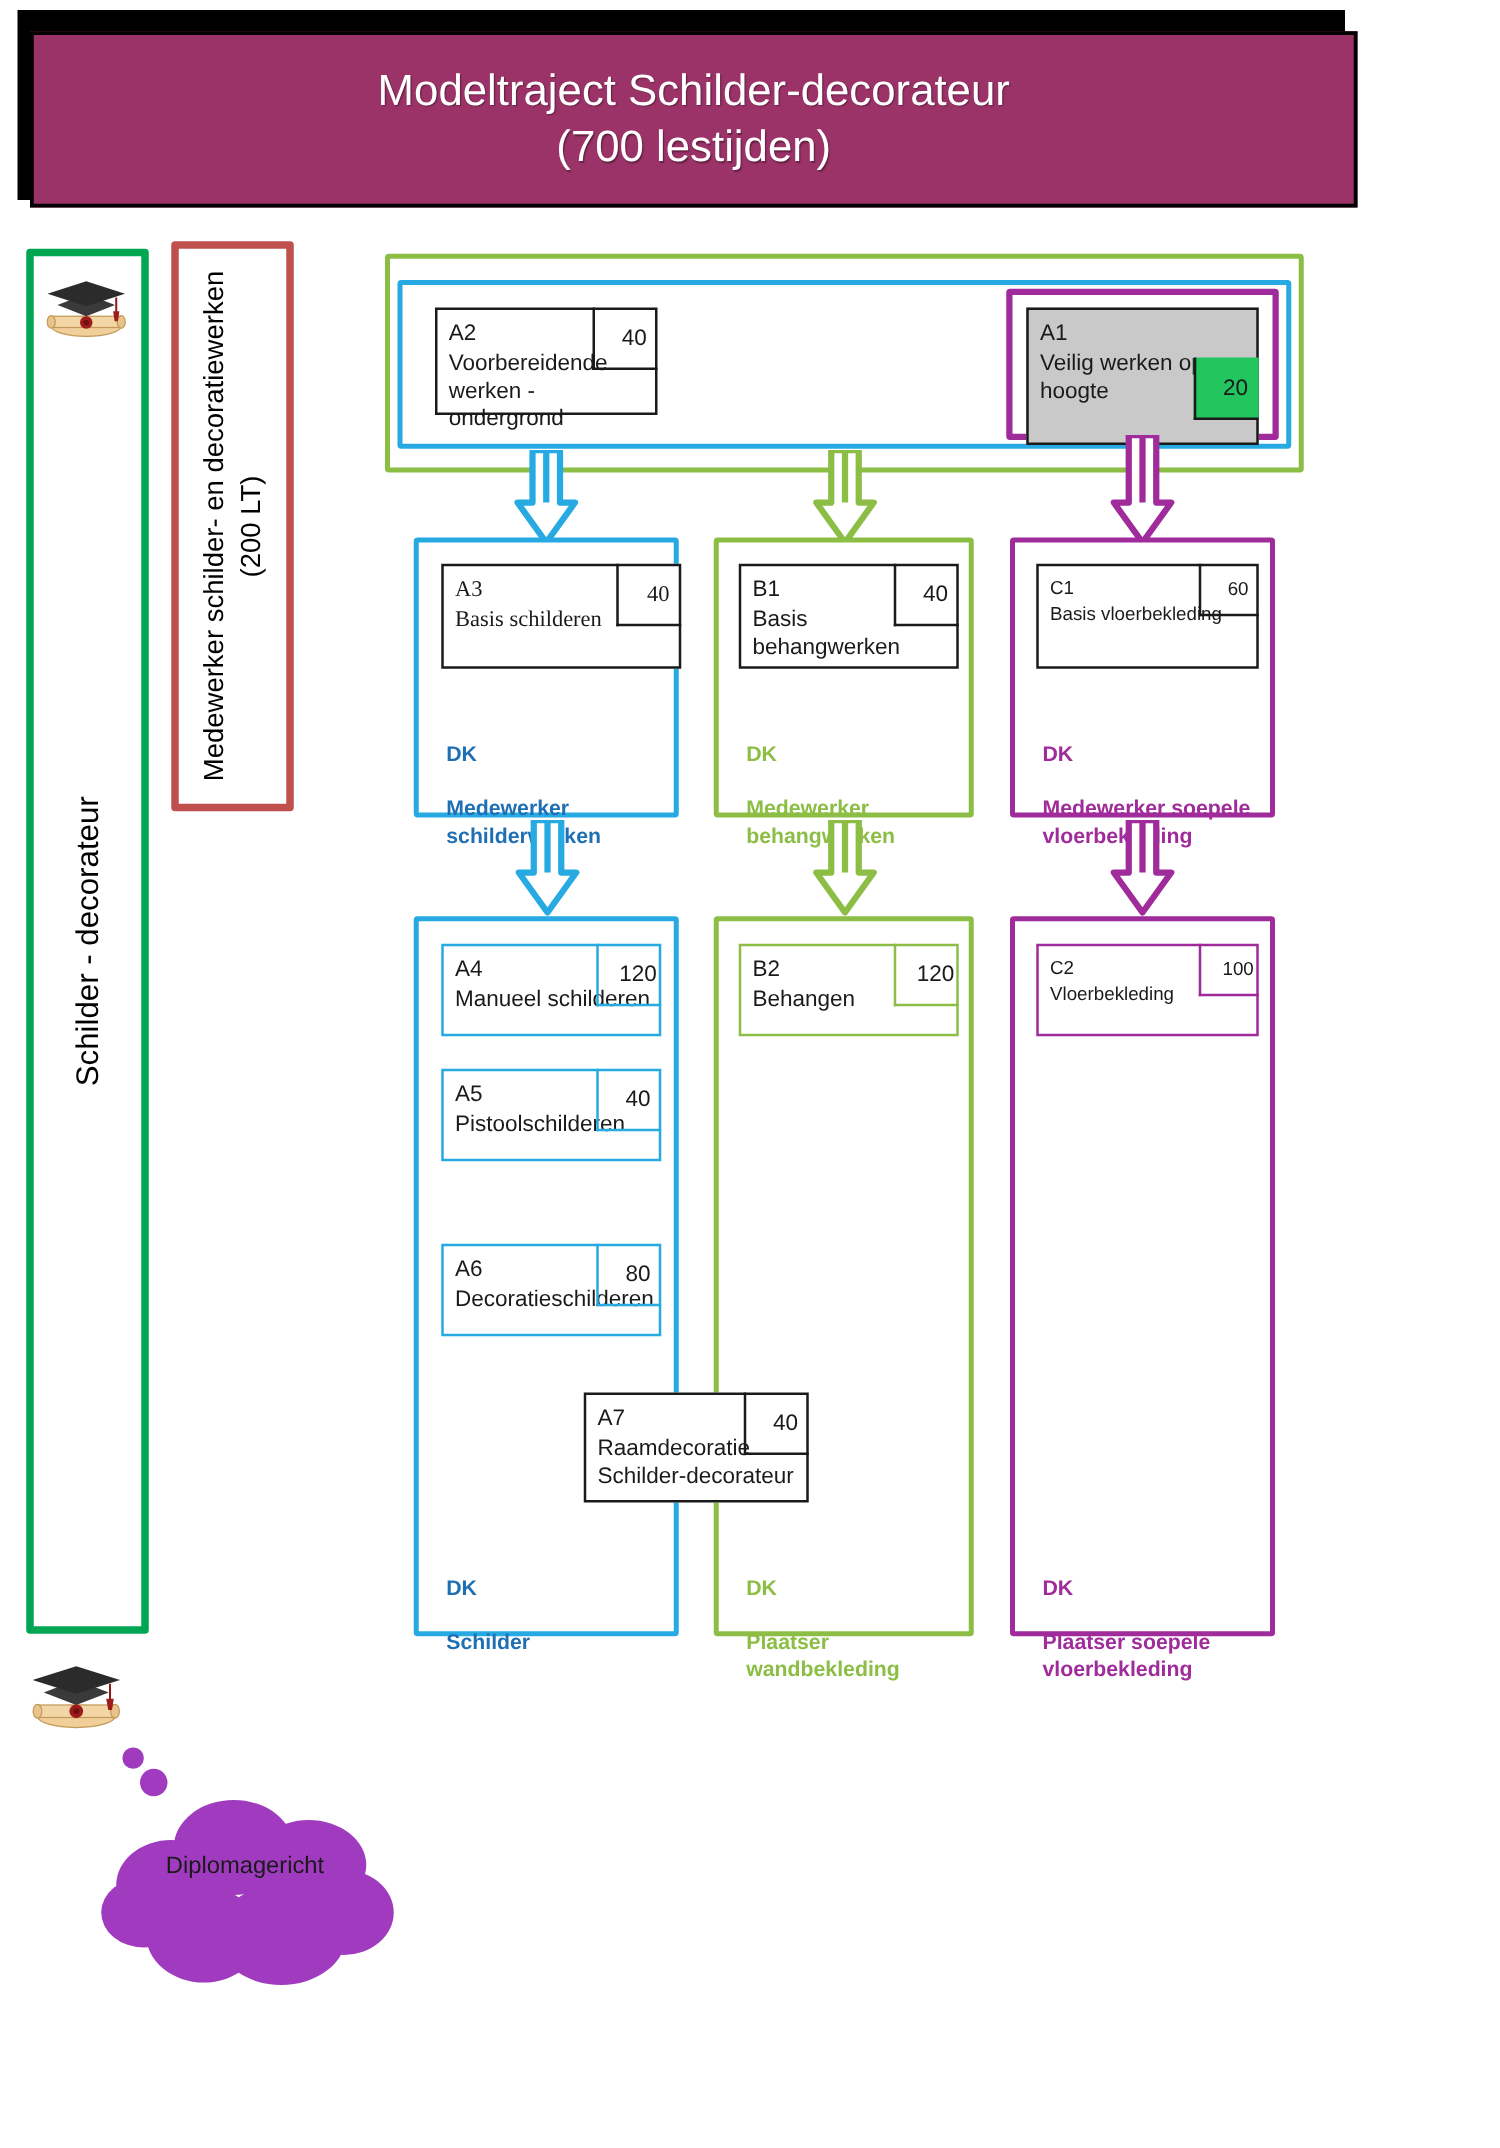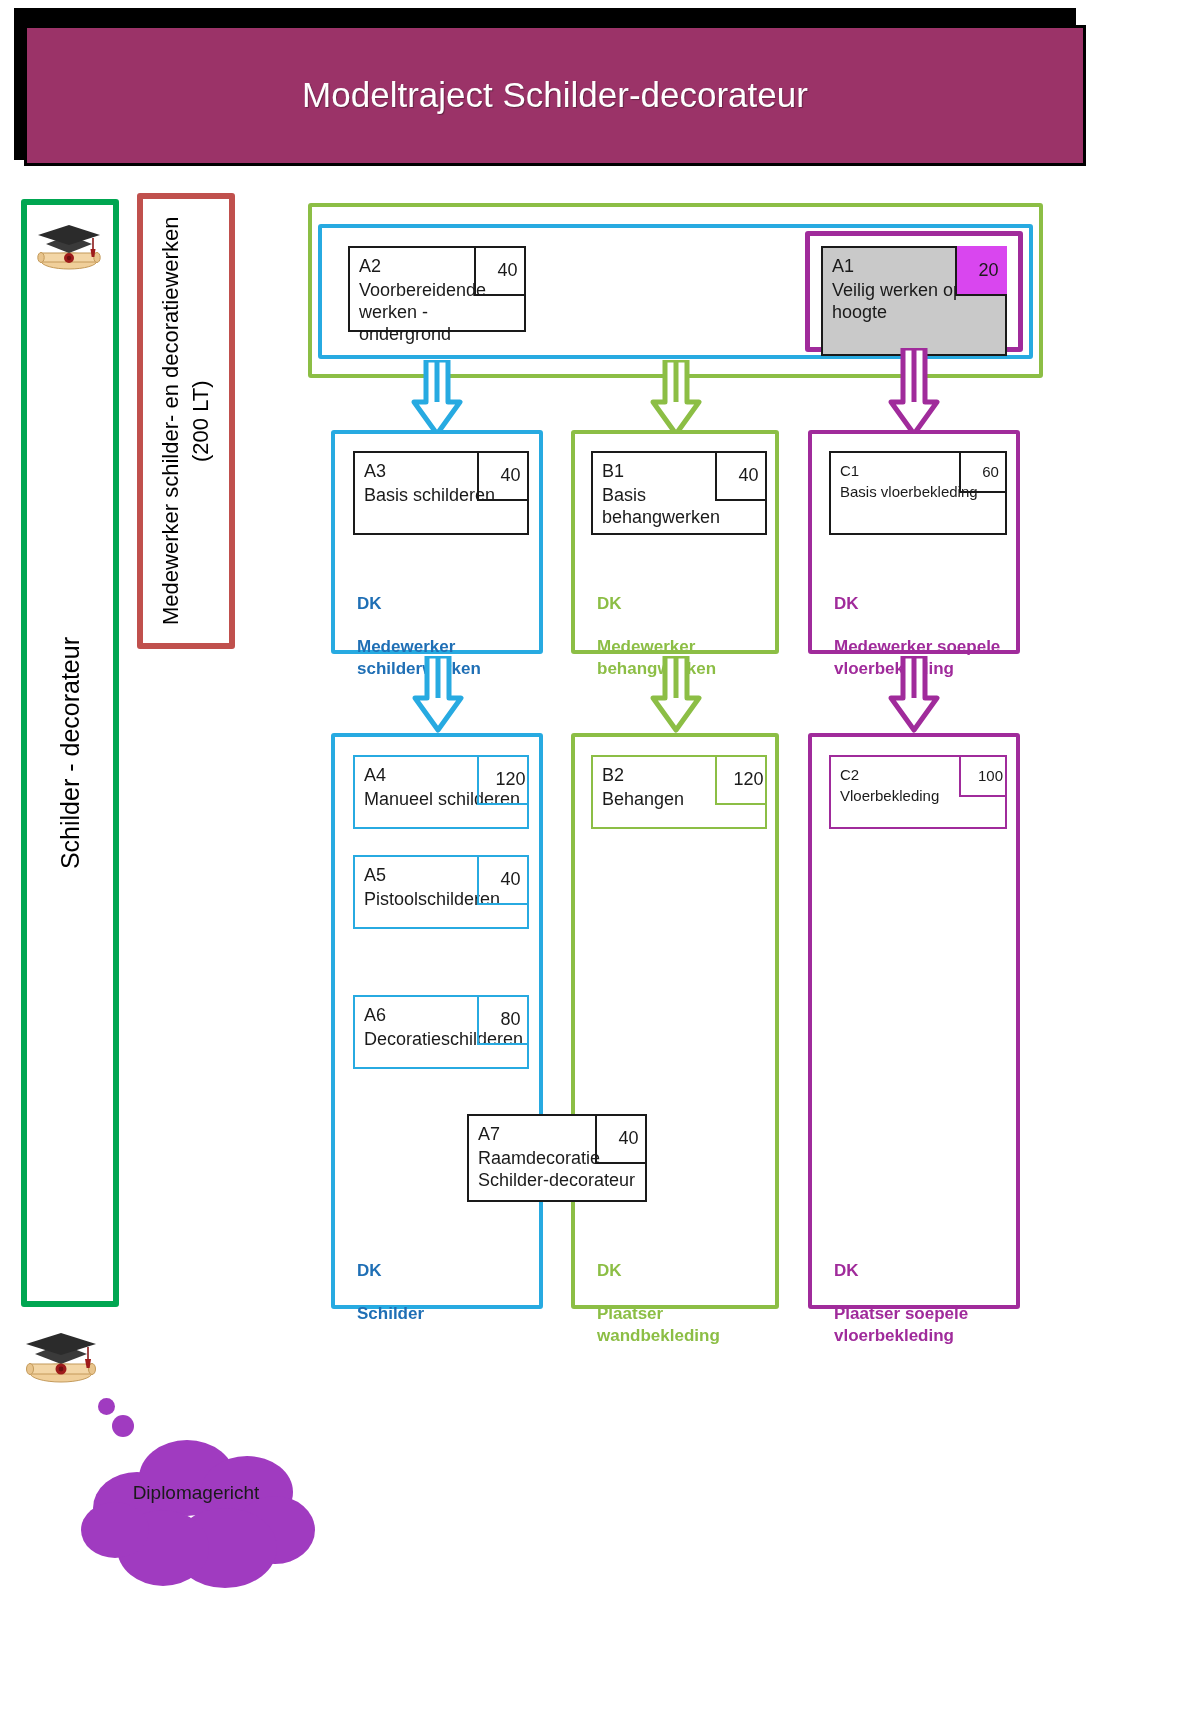--- a/index.html
+++ b/index.html
@@ -131,20 +131,21 @@
 </style>
 </head>
 <body>
 
 <div class="canvas">
 
   <div id="title-shadow"></div>
   <div id="title-banner">
     <div class="ttl">
       <div>Modeltraject Schilder-decorateur</div>
+      <div>(700 lestijden)</div>
     </div>
   </div>
 
   <div class="vtrack" id="track-green">
     <div id="track-green-label">
       <span>Schilder - decorateur</span>
     </div>
   </div>
 
   <svg class="diploma" id="diploma-top" viewBox="0 0 66 52">
@@ -175,38 +176,38 @@
     <div class="cid">A2</div>
     <div class="cname" style="white-space:pre-line;">Voorbereidende
 werken - ondergrond</div>
     <div class="hours">40</div>
   </div>
 
   <div class="card gray" style="left:821px;top:246px;width:186px;height:110px;">
     <div class="cid">A1</div>
     <div class="cname" style="white-space:pre-line;">Veilig werken op
 hoogte</div>
-    <div class="hours" style="background:#d946ef;">20</div>
+    <div class="hours" style="background:#22c55e;margin-top:40px;">20</div>
   </div>
 
   <svg class="arrow" style="left:404px;top:360px;width:66px;height:80px;" viewBox="0 0 66 80">
     <path d="M22 0 L22 42 L10 42 L33 74 L56 42 L44 42 L44 0 Z" fill="#ffffff" stroke="#27AAE1" stroke-width="5" stroke-linejoin="round"></path>
     <line x1="33" y1="0" x2="33" y2="42" stroke="#27AAE1" stroke-width="5"></line>
   </svg>
   <svg class="arrow" style="left:643px;top:360px;width:66px;height:80px;" viewBox="0 0 66 80">
     <path d="M22 0 L22 42 L10 42 L33 74 L56 42 L44 42 L44 0 Z" fill="#ffffff" stroke="#8CBE45" stroke-width="5" stroke-linejoin="round"></path>
     <line x1="33" y1="0" x2="33" y2="42" stroke="#8CBE45" stroke-width="5"></line>
   </svg>
   <svg class="arrow" style="left:881px;top:348px;width:66px;height:92px;" viewBox="0 0 66 92">
     <path d="M22 0 L22 54 L10 54 L33 86 L56 54 L44 54 L44 0 Z" fill="#ffffff" stroke="#A02B9B" stroke-width="5" stroke-linejoin="round"></path>
     <line x1="33" y1="0" x2="33" y2="54" stroke="#A02B9B" stroke-width="5"></line>
   </svg>
 
   <div class="col blue" style="left:331px;top:430px;width:212px;height:224px;">
-    <div class="card" style="left:18px;top:17px;width:176px;height:84px;">
+    <div class="card" style="left:18px;top:17px;width:192px;height:84px;font-family:Liberation Serif, serif;">
       <div class="cid">A3</div>
       <div class="cname" style="white-space:pre-line;">Basis schilderen</div>
       <div class="hours">40</div>
     </div>
     <div class="dk blue" style="left:22px;top:138px;">
       <span class="dkhead">DK</span>
       <span class="dkbody" style="white-space: pre-line; display: block;">Medewerker
 schilderwerken</span>
     </div>
   </div>

